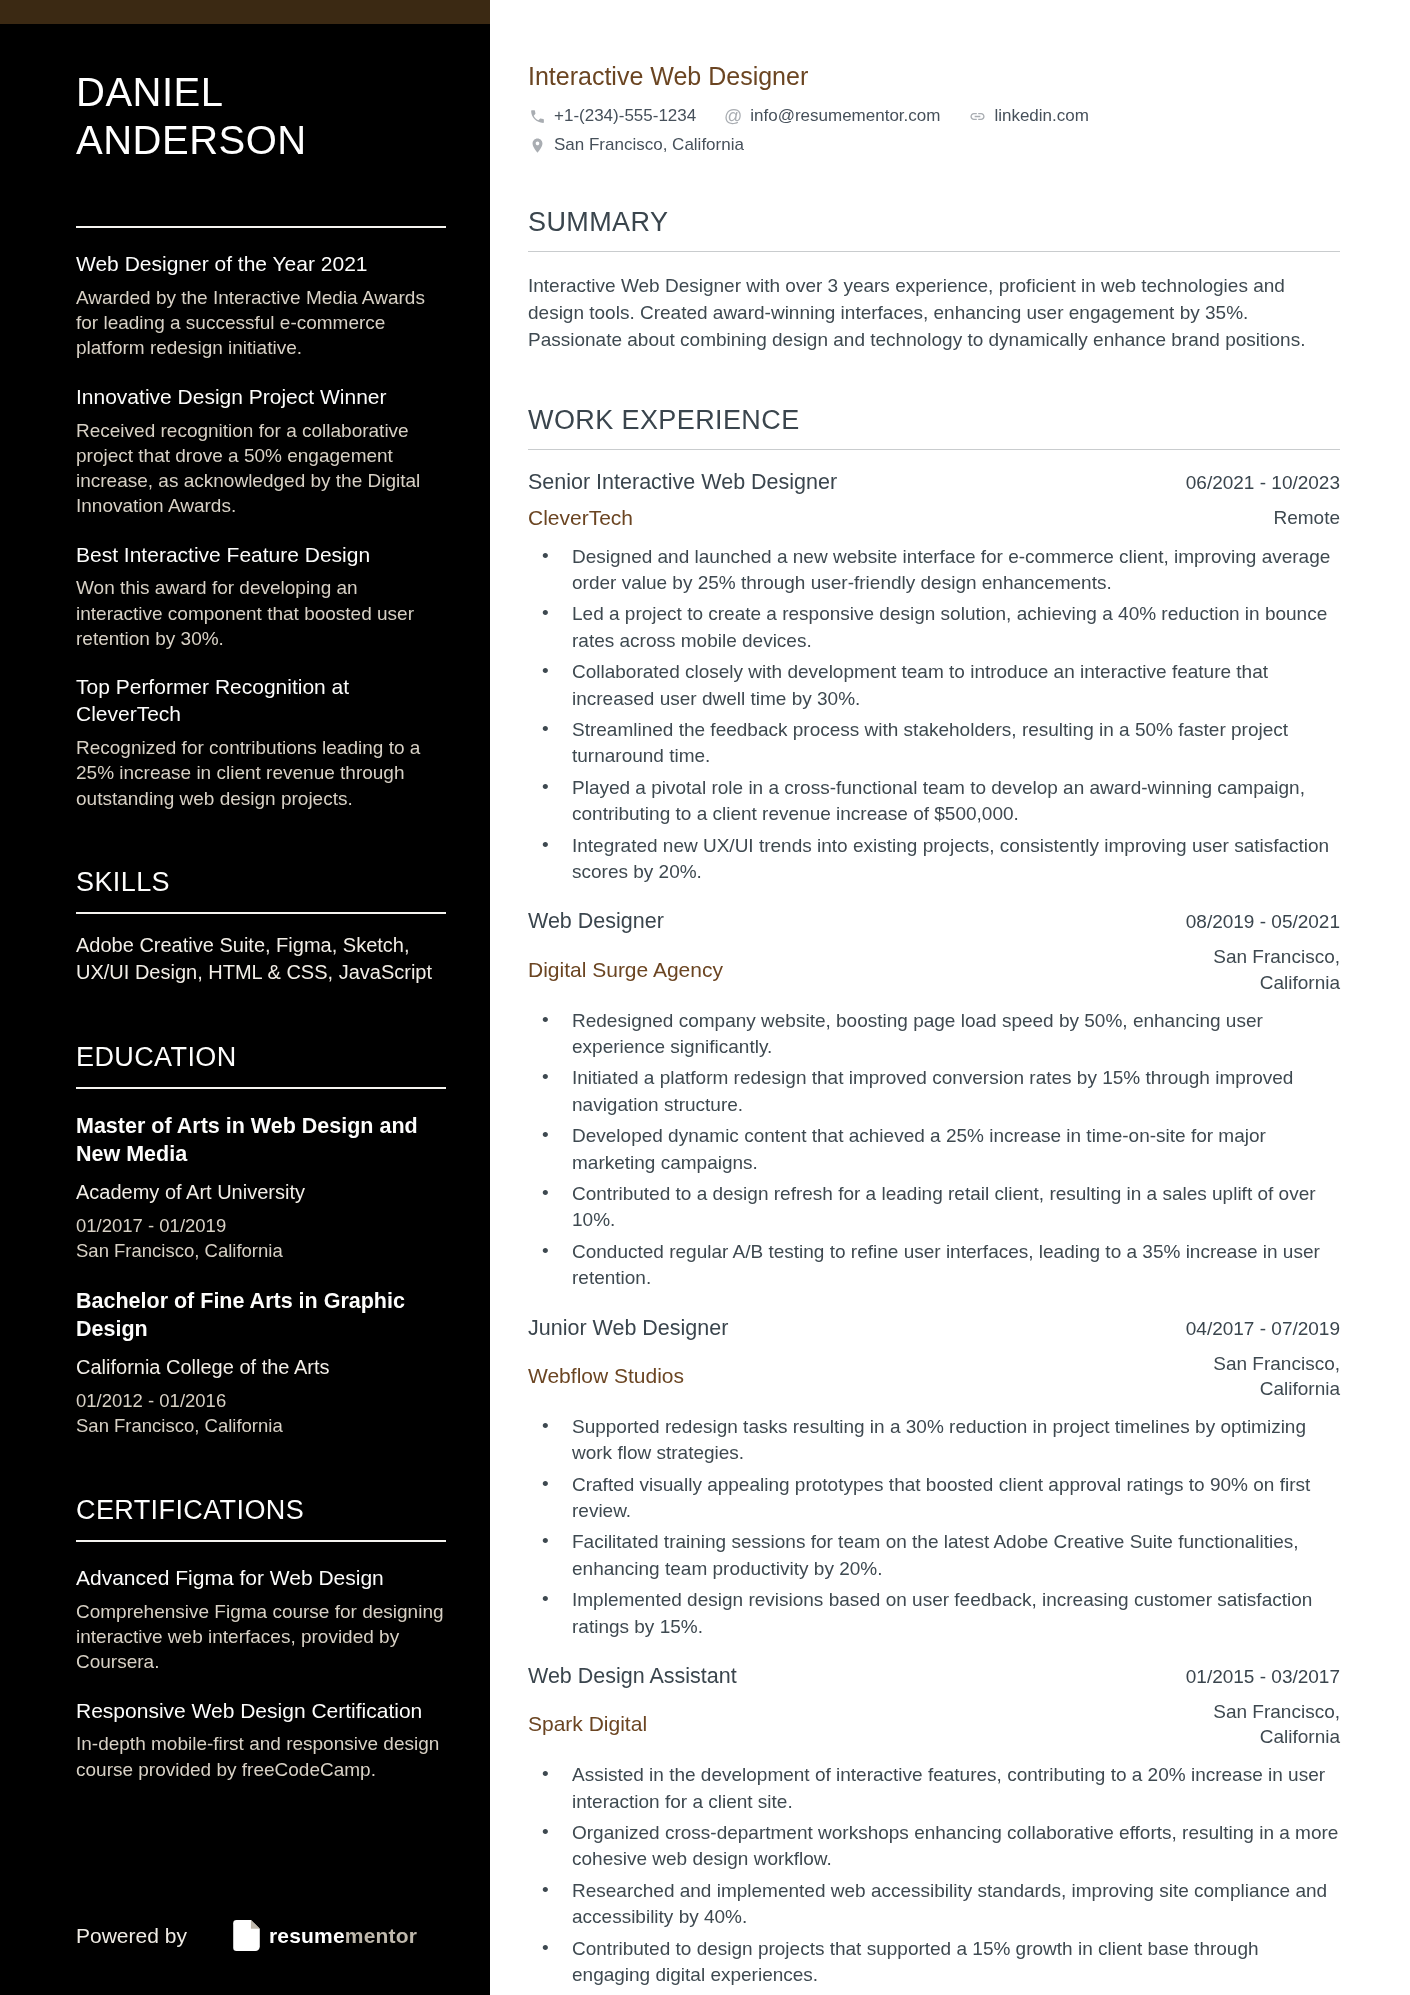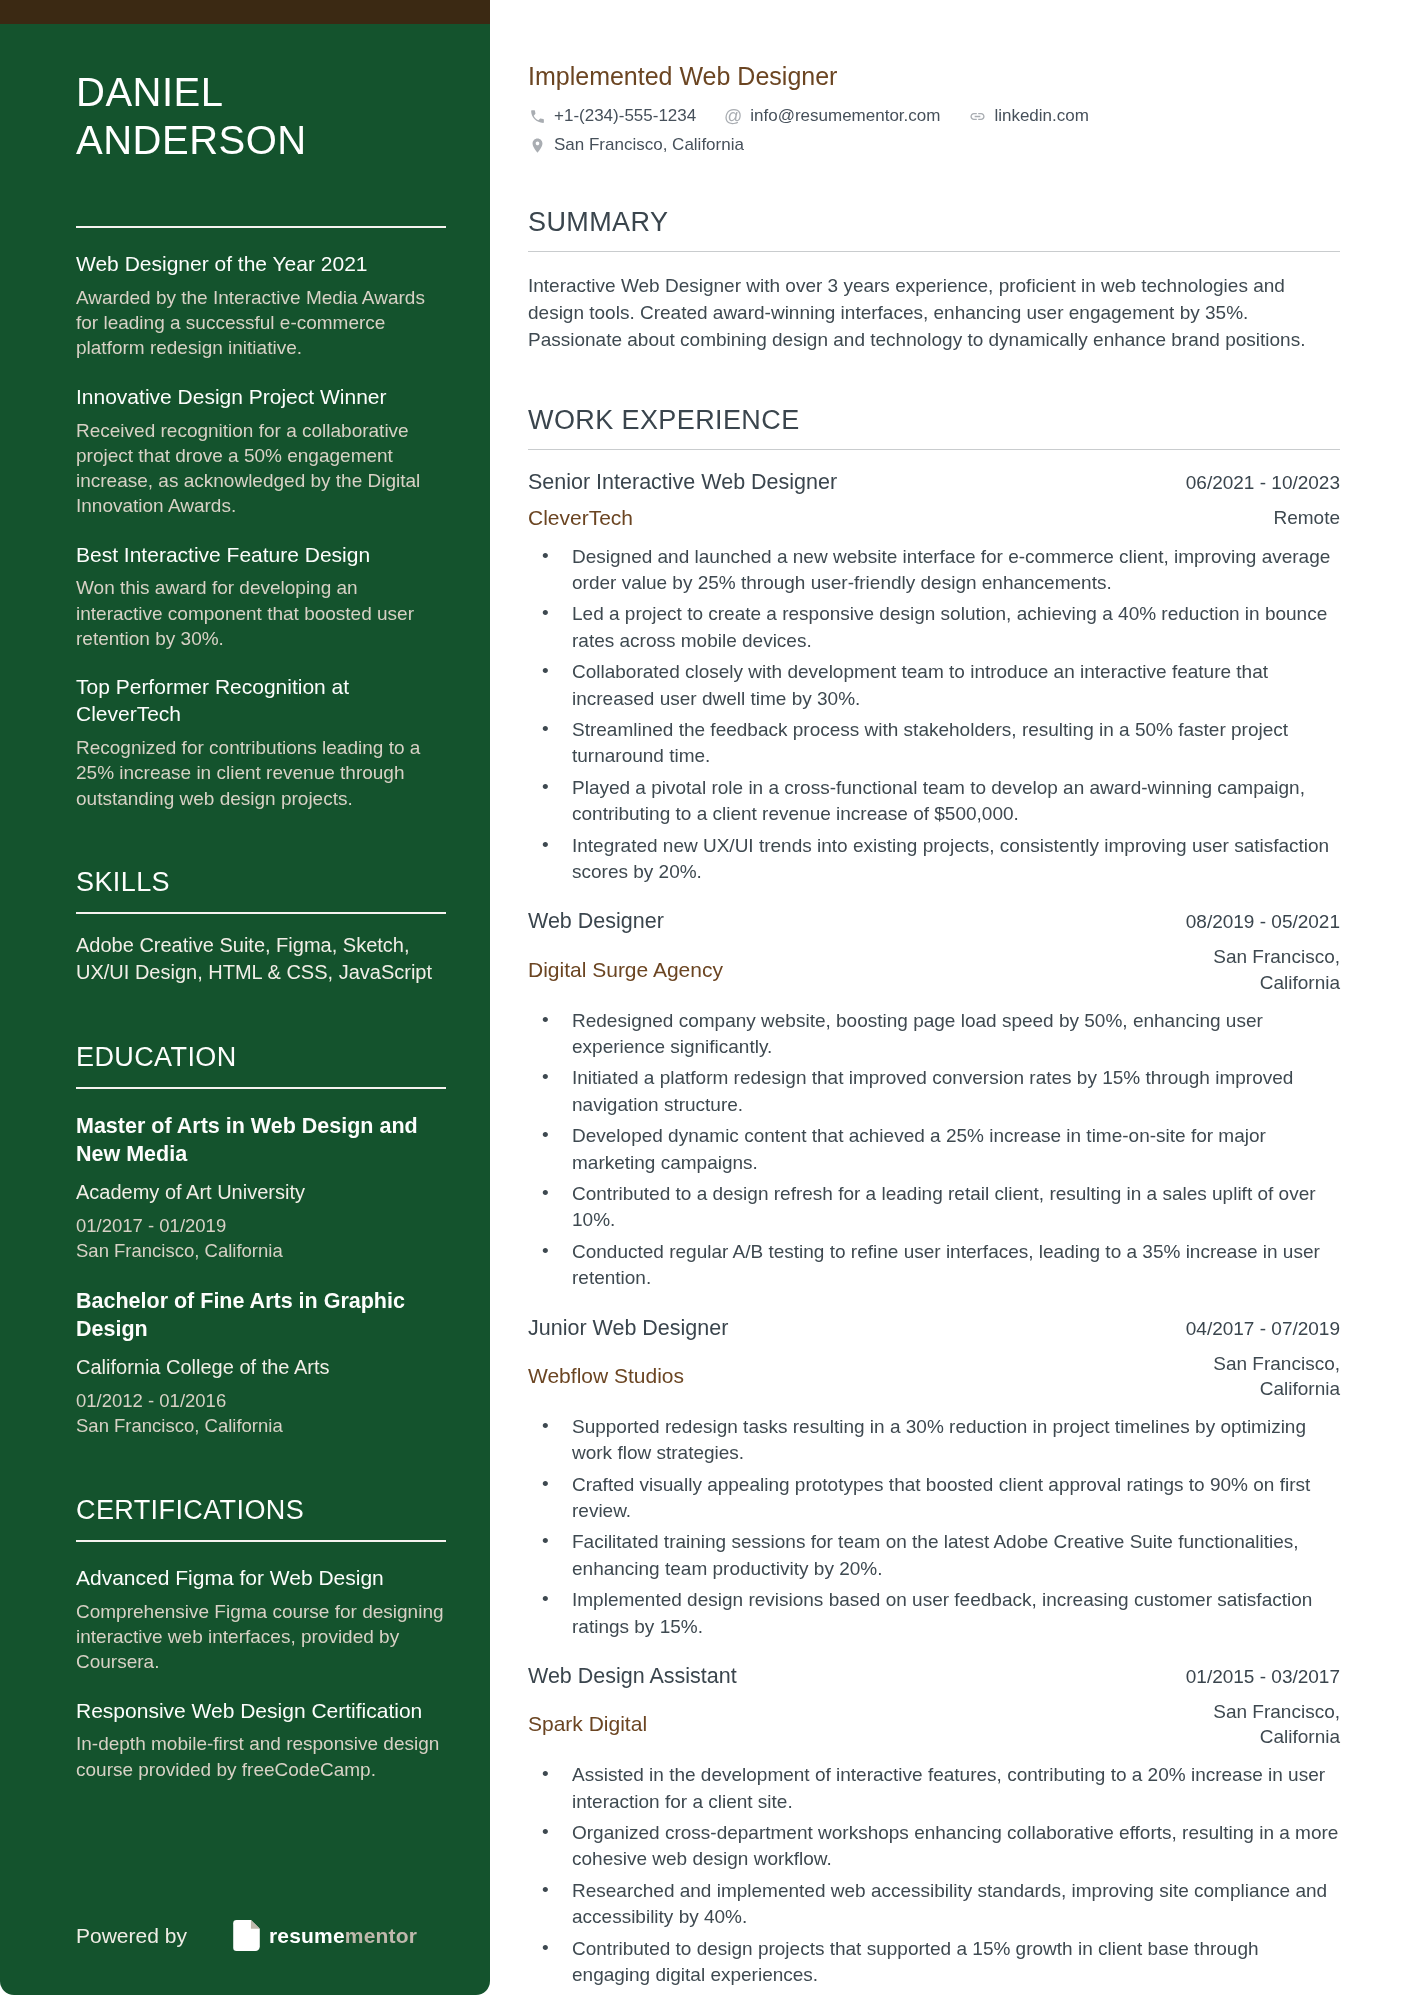--- a/index.html
+++ b/index.html
@@ -2,21 +2,21 @@
 <html><head>
 <meta charset="utf-8">
 <style>
   html,body{margin:0;padding:0;background:#e8e8e8;}
   .page{
     width:1410px;height:1995px;display:flex;background:#ffffff;
     font-family:"Liberation Sans","DejaVu Sans",sans-serif;
     position:relative;overflow:hidden;margin:0 auto;
   }
   
-  .sidebar{flex:0 0 490px;width:490px;background:#14532d;color:#fff;display:flex;flex-direction:column;box-sizing:border-box;border-radius:14px;}
+  .sidebar{flex:0 0 490px;width:490px;background:#000000;color:#fff;display:flex;flex-direction:column;box-sizing:border-box;}
   .topband{height:24px;width:100%;background:#3B2913;flex:0 0 auto;}
   .sidebar-inner{padding:44px 44px 0 76px;}
   .name{font-size:40px;line-height:1.2;font-weight:400;letter-spacing:.5px;color:#fff;margin:0;}
   .side-section{margin-top:56px;}
   .side-section.first{margin-top:62px;}
   .side-title{font-size:27px;font-weight:400;letter-spacing:.4px;color:#FDFDFC;}
   .side-rule{border:none;border-top:2px solid #F6F4F0;margin:14px 0 4px;}
   .ach-title{font-size:21px;font-weight:500;line-height:1.28;margin-top:23px;color:#FDFDFC;}
   .ach-desc{font-size:19px;line-height:1.33;color:#D8D1C5;margin-top:7px;}
   .skills-text{font-size:20px;line-height:1.36;color:#F2EEE7;margin-top:18px;}
@@ -134,21 +134,21 @@
           <path d="M3 0 h13 l8 8 v16 a4 4 0 0 1 -4 4 H3 a3 3 0 0 1 -3 -3 V3 a3 3 0 0 1 3 -3 z" fill="#ffffff"></path>
           <path d="M16 0 l8 8 h-8 z" fill="#BFB8AC"></path>
         </svg>
         <span class="brand-text"><span>resume</span><span class="light">mentor</span></span>
       </span>
     </div>
   </aside>
 
   <main class="main">
 
-    <div class="main-title">Implemented Web Designer</div>
+    <div class="main-title">Interactive Web Designer</div>
 
     <div class="contact-row">
       <span class="contact-item">
         <span class="cicon">
           <svg viewBox="0 0 24 24">
               <path d="M6.62 10.79c1.44 2.83 3.76 5.14 6.59 6.59l2.2-2.2c.27-.27.67-.36 1.02-.24 1.12.37 2.33.57 3.57.57.55 0 1 .45 1 1V20c0 .55-.45 1-1 1-9.39 0-17-7.61-17-17 0-.55.45-1 1-1h3.5c.55 0 1 .45 1 1 0 1.25.2 2.45.57 3.57.11.35.03.74-.25 1.02l-2.2 2.2z"></path>
             </svg>
         </span>
         <span>+1-(234)-555-1234</span>
       </span>

